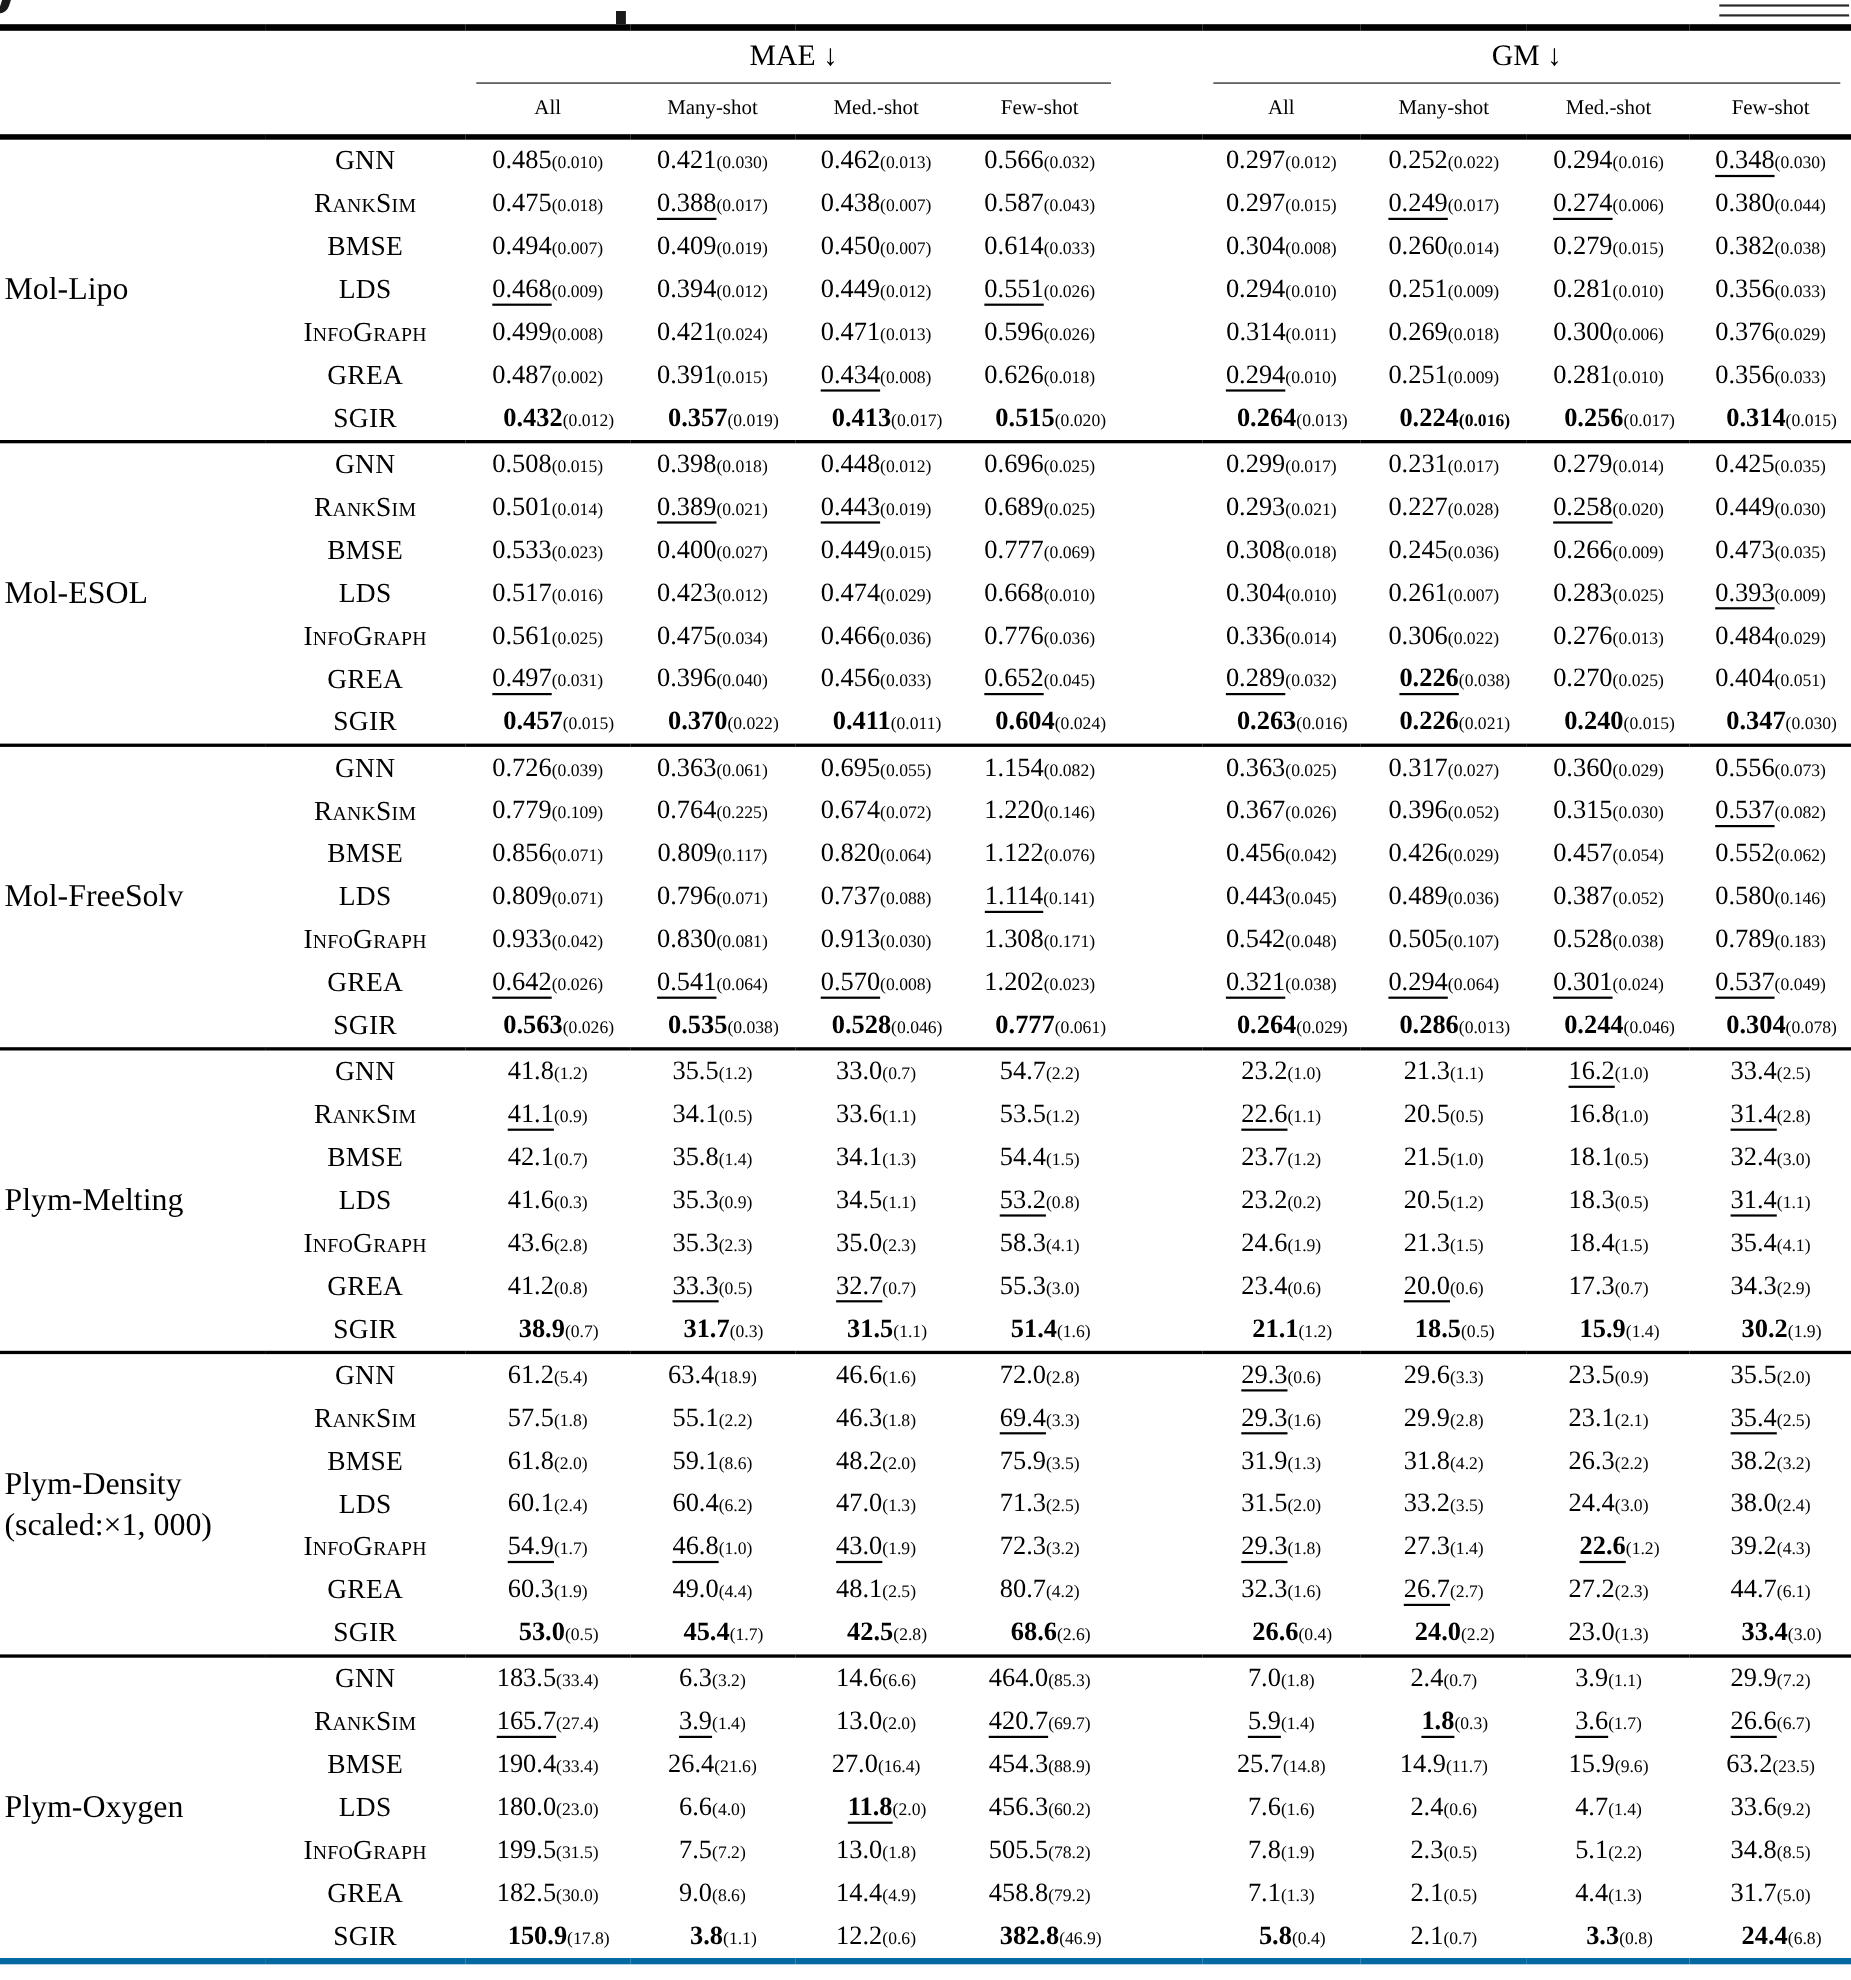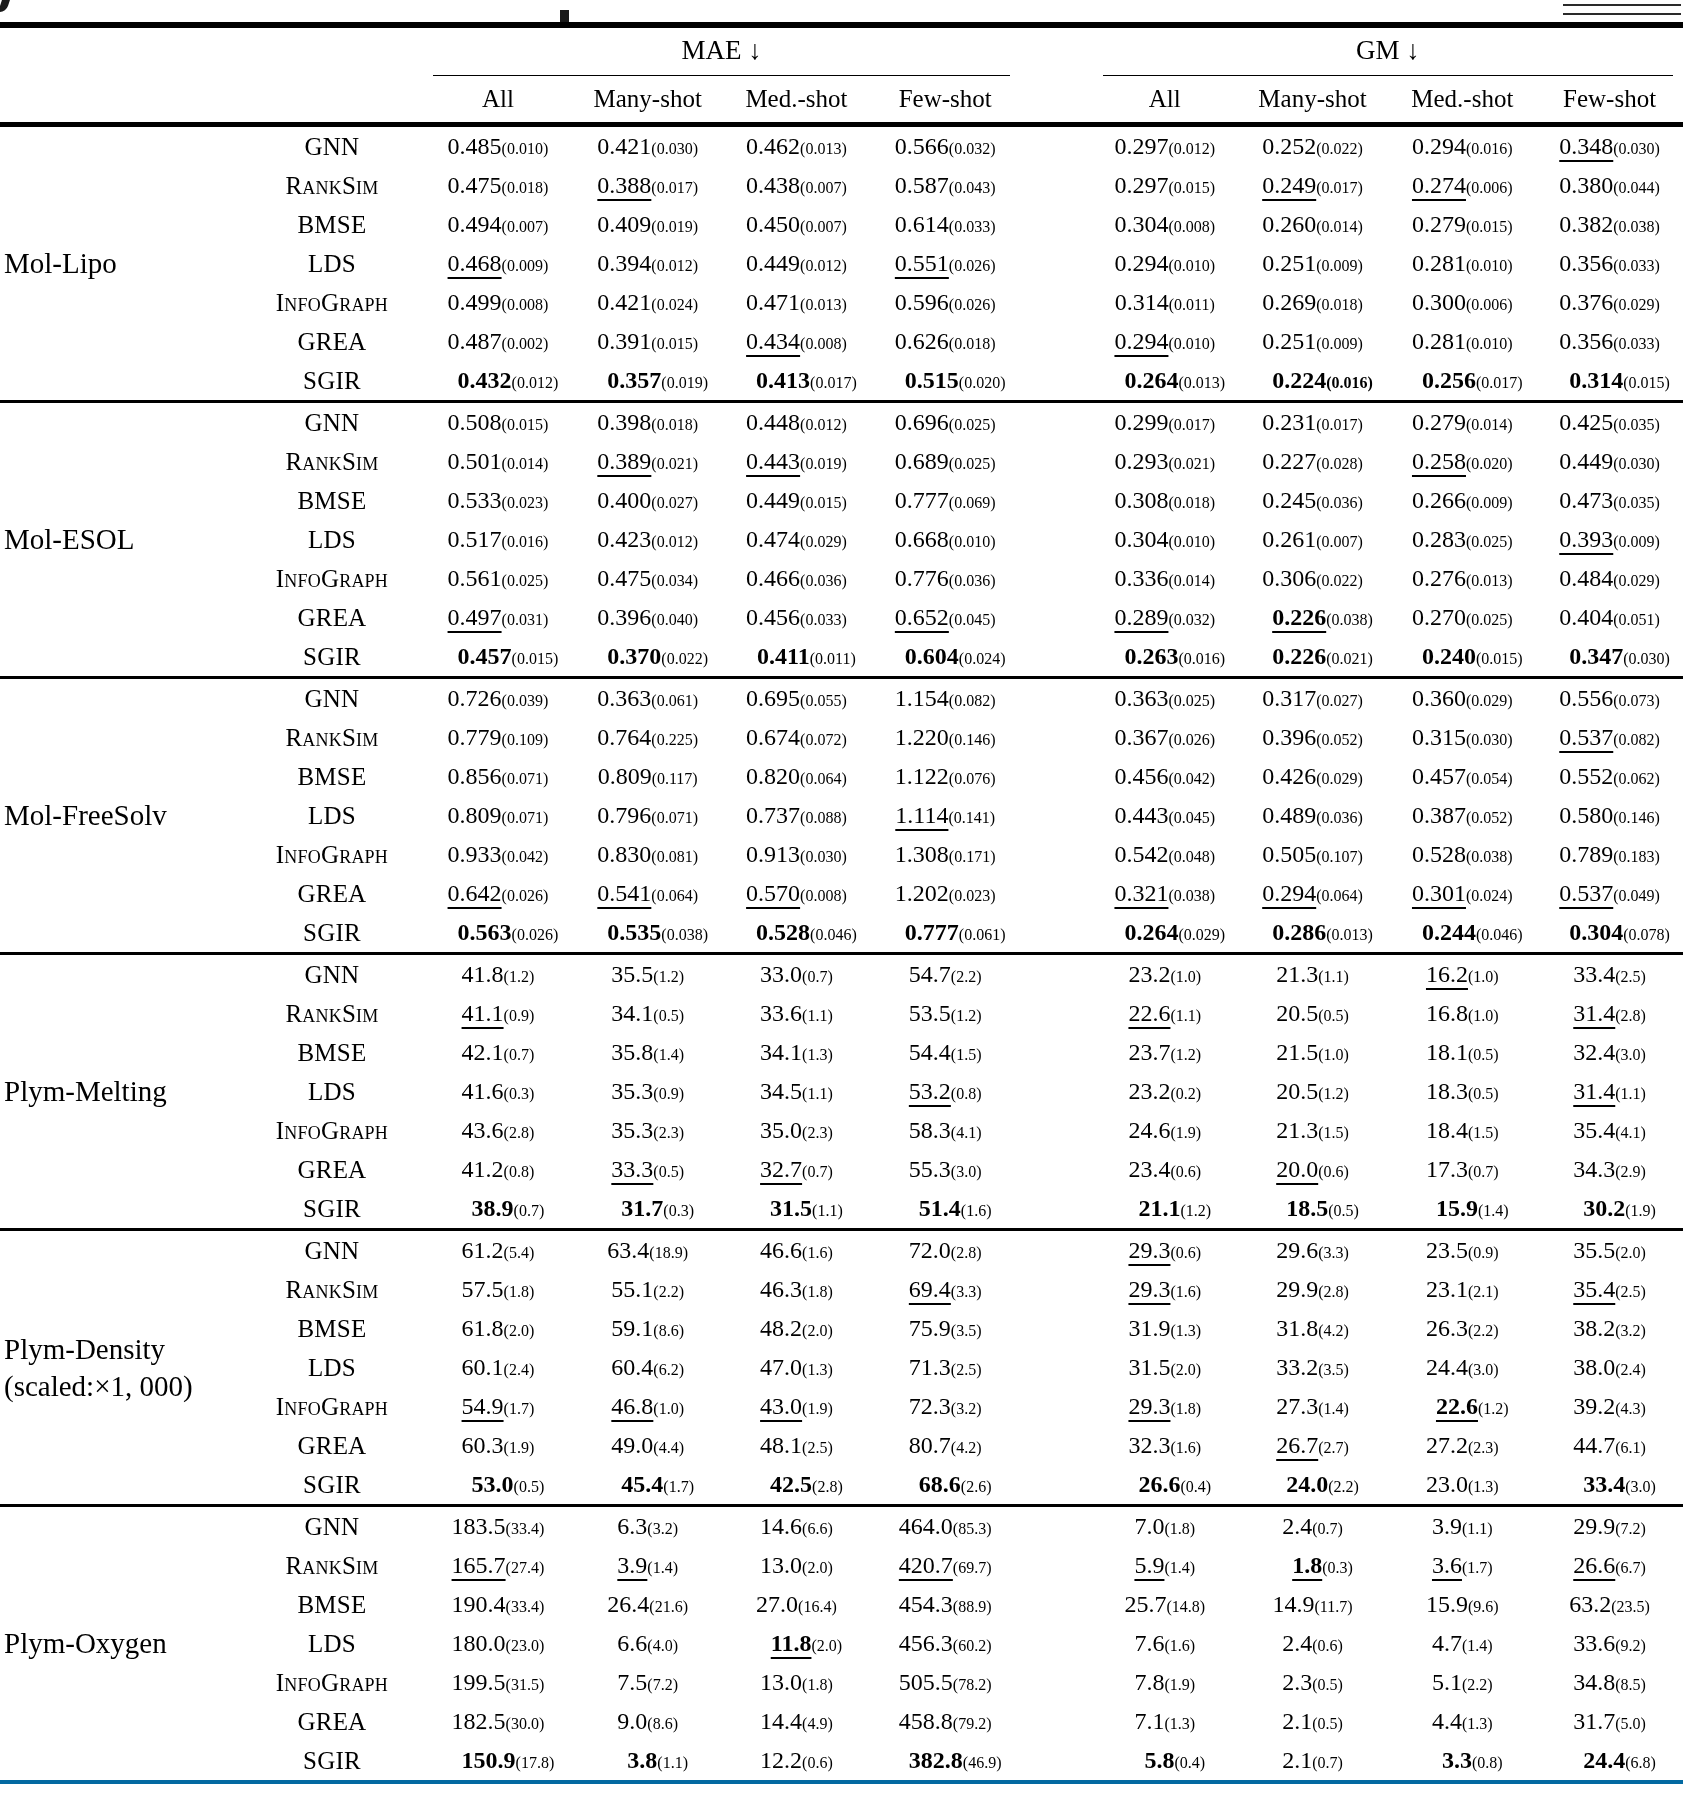--- a/index.html
+++ b/index.html
@@ -31,36 +31,36 @@
     border-top: 2.5px solid #2a2a2a;
     border-bottom: 2px solid #2a2a2a;
     background: transparent;
   }
   
   table.results {
     width: 1683px;
     table-layout: fixed;
     border-collapse: collapse;
     border-top: 6px solid #000;
-    border-bottom: 4px solid #0369a1;
+    border-bottom: 6px solid #0369a1;
   }
   thead th { font-weight: normal; padding: 0; }
   .metric-head {
     font-size: 27px;
     height: 48px;
     vertical-align: middle;
   }
   .metric-head .cmid {
     margin: 0 10px;
     padding: 6px 0 9px 0;
     border-bottom: 1.6px solid #000;
     text-align: center;
   }
   tr.subhead th {
-    font-size: 25px;
+    font-size: 19px;
     height: 46px;
     vertical-align: middle;
     border-bottom: 5px solid #000;
   }
   tbody td {
     height: 39px;
     vertical-align: middle;
     font-size: 24px;
     padding: 0;
   }

